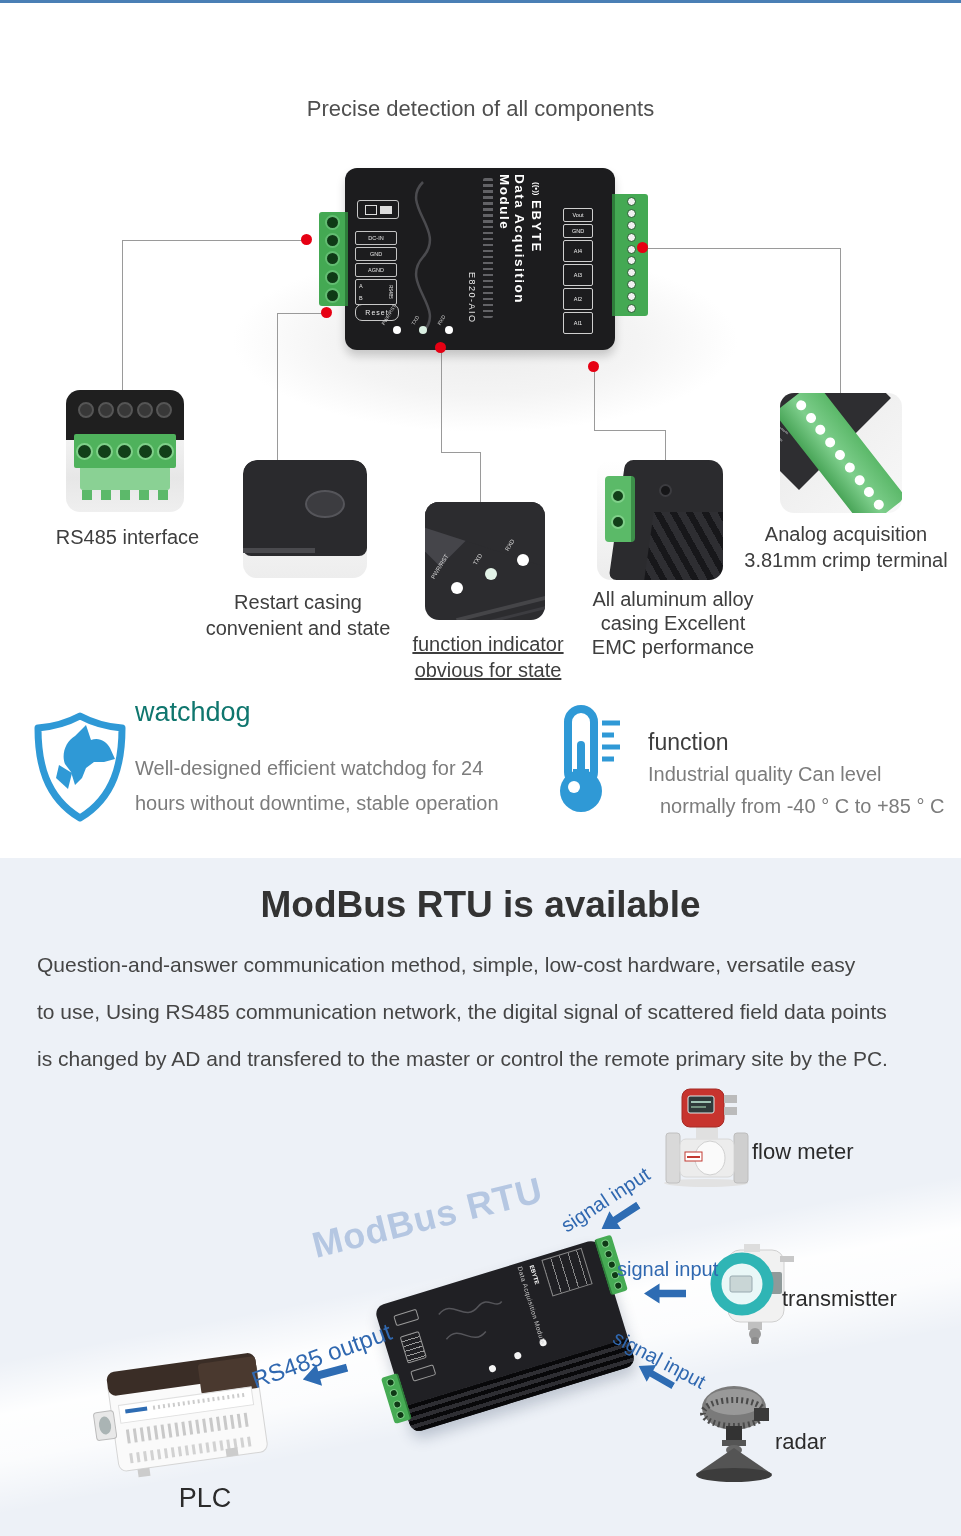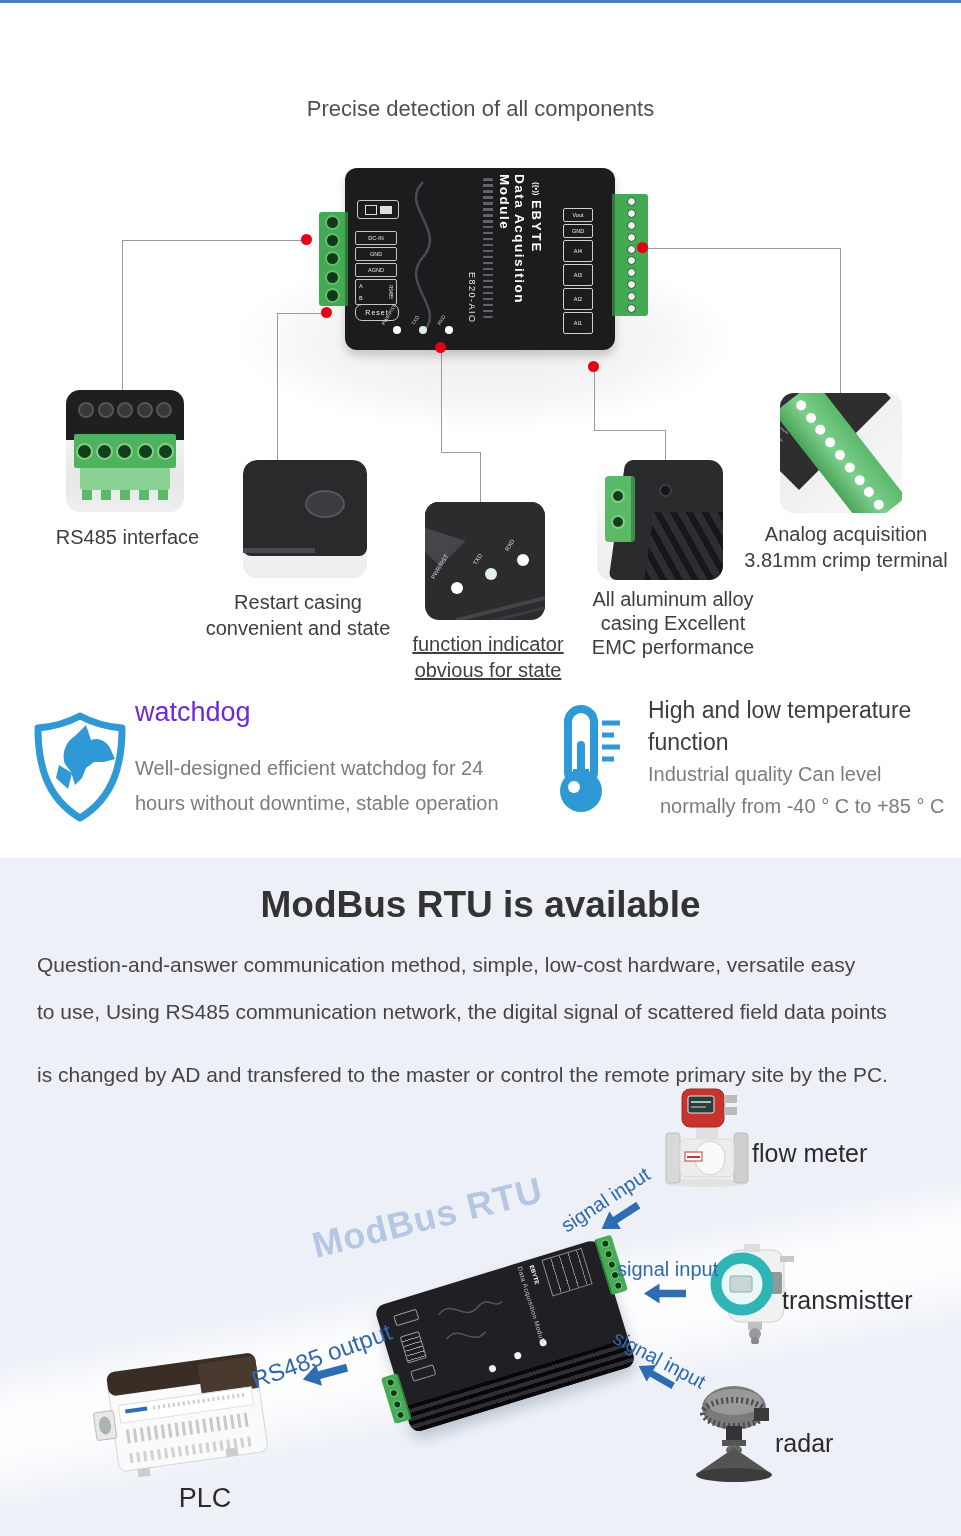--- a/index.html
+++ b/index.html
@@ -31,33 +31,33 @@
   .pbox{border:1px solid #c4c4c4;border-radius:2px;color:#e6e6e6;font-size:5.5px;
         display:flex;align-items:center;justify-content:center;height:12px;}
   .ledlbl{position:absolute;font-size:5px;color:#d8d8d8;transform:rotate(-58deg);transform-origin:left bottom;}
   .led{position:absolute;width:8px;height:8px;border-radius:50%;background:#fff;}
   .rpcol{position:absolute;left:218px;top:40px;width:30px;display:flex;flex-direction:column;gap:2px;}
   .vtext{position:absolute;writing-mode:vertical-rl;color:#fff;}
   
   .thumb{position:absolute;border-radius:14px;overflow:hidden;z-index:2;}
   .clabel{position:absolute;text-align:center;font-size:20px;line-height:26px;color:#3e3e3e;z-index:2;}
   
-  .ftitle{font-size:27px;color:#6d28d9;}
+  .ftitle{font-size:27px;color:#0f766e;}
   .fbody{font-size:20px;color:#7c7c7c;}
   .ttitle{font-size:23px;line-height:32px;color:#3d3d3d;}
   
   .sec2{position:absolute;left:0;top:858px;width:961px;height:678px;background:#edf1f7;z-index:0;}
   .mtitle{left:0;top:884px;width:961px;font-size:37px;font-weight:bold;color:#333;z-index:2;}
   .para{position:absolute;left:37px;font-size:21px;color:#454545;z-index:2;white-space:nowrap;}
   .swoosh{position:absolute;left:-80px;top:1262px;width:1200px;height:150px;z-index:1;transform:rotate(-11deg);
      background:linear-gradient(180deg, rgba(255,255,255,0) 0%, rgba(255,255,255,.95) 35%, rgba(255,255,255,.8) 65%, rgba(255,255,255,0) 100%);}
   .wmark{left:308px;top:1226px;font-size:36px;font-weight:bold;color:#b5c7e2;letter-spacing:1px;
      transform:rotate(-14deg);transform-origin:0 0;z-index:1;}
   .bluelab{color:#3068b0;font-size:20px;z-index:3;}
-  .itemlab{font-size:25px;color:#2b2b2b;z-index:3;}
+  .itemlab{font-size:22px;color:#2b2b2b;z-index:3;}
   .arrow{position:absolute;z-index:3;}
   
   .bdevwrap{position:absolute;left:380px;top:1250px;width:250px;height:175px;z-index:2;}
   .bdev{position:absolute;left:8px;top:20px;width:234px;height:132px;background:#202024;border-radius:10px;
      transform:rotate(-17deg);box-shadow:0 8px 14px rgba(40,60,90,.25);}
   .bterm{position:absolute;background:#46ab54;border-radius:3px;display:flex;flex-direction:column;
      justify-content:space-evenly;align-items:center;}
   .bscrew{width:6px;height:6px;border-radius:50%;background:#0f3a16;border:1px solid #7fd089;}
   .bled{position:absolute;width:7px;height:7px;border-radius:50%;background:#f4f4f4;}
   .svgwrap{position:absolute;z-index:2;}
@@ -260,30 +260,29 @@
     <line x1="46" y1="20" x2="64" y2="20" stroke="#2f99d6" stroke-width="5"></line>
     <line x1="46" y1="32" x2="58" y2="32" stroke="#2f99d6" stroke-width="5"></line>
     <line x1="46" y1="44" x2="64" y2="44" stroke="#2f99d6" stroke-width="5"></line>
     <line x1="46" y1="56" x2="58" y2="56" stroke="#2f99d6" stroke-width="5"></line>
     <rect x="12" y="6" width="26" height="76" rx="13" fill="#ffffff" stroke="#2f99d6" stroke-width="8"></rect>
     <circle cx="25" cy="88" r="21" fill="#2f99d6"></circle>
     <rect x="17" y="66" width="16" height="18" fill="#2f99d6"></rect>
     <rect x="21" y="38" width="8" height="36" rx="4" fill="#2f99d6"></rect>
     <circle cx="18" cy="84" r="6" fill="#ffffff"></circle>
   </svg>
-  <div class="t ttitle" style="left:648px;top:694px;">High and low temperature</div>
   <div class="t ttitle" style="left:648px;top:726px;">function</div>
   <div class="t fbody" style="left:648px;top:763px;">Industrial quality Can level</div>
   <div class="t fbody" style="left:648px;top:795px;margin-left:12px;">normally from -40 ° C to +85 ° C</div>
 
   <div class="sec2"></div>
   <div class="t mtitle center">ModBus RTU is available</div>
   <div class="para" style="top:953px;">Question-and-answer communication method, simple, low-cost hardware, versatile easy</div>
   <div class="para" style="top:1000px;">to use, Using RS485 communication network, the digital signal of scattered field data points</div>
-  <div class="para" style="top:1047px;margin-top:16px;">is changed by AD and transfered to the master or control the remote primary site by the PC.</div>
+  <div class="para" style="top:1047px;">is changed by AD and transfered to the master or control the remote primary site by the PC.</div>
 
   <div class="swoosh"></div>
   <div class="t wmark">ModBus RTU</div>
 
   <svg class="svgwrap" style="left:648px;top:1087px;" width="118" height="100" viewBox="0 0 118 100">
     <ellipse cx="58" cy="96" rx="42" ry="4" fill="#e2e2e2"></ellipse>
     <rect x="18" y="46" width="14" height="50" rx="3" fill="#d9d9d9" stroke="#c0c0c0"></rect>
     <rect x="86" y="46" width="14" height="50" rx="3" fill="#cfcfcf" stroke="#bdbdbd"></rect>
     <rect x="32" y="52" width="54" height="38" rx="6" fill="#ececec" stroke="#d8d8d8"></rect>
     <ellipse cx="62" cy="71" rx="15" ry="17" fill="#fafafa" stroke="#d0d0d0"></ellipse>

